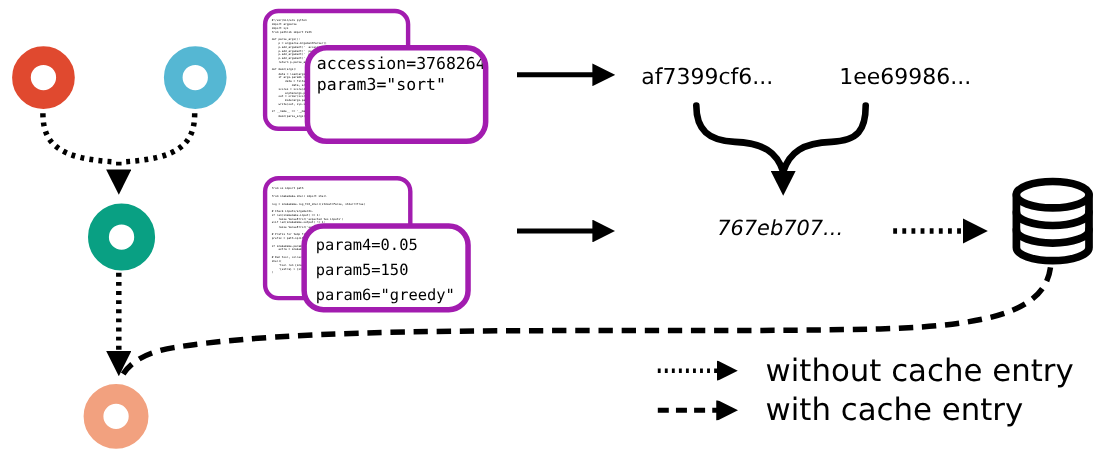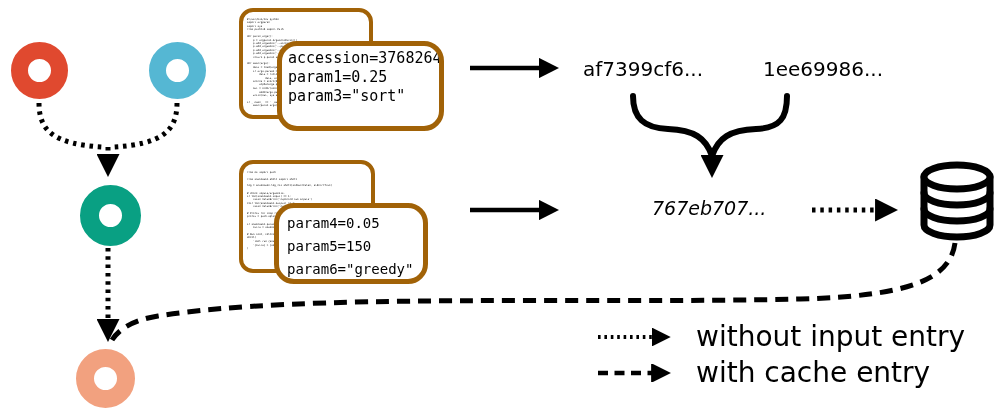--- a/index.html
+++ b/index.html
@@ -8,21 +8,21 @@
     font-family:"DejaVu Sans",sans-serif;color:#000;
   }
   .layer{position:absolute;left:0;top:0;width:1000px;height:416px;z-index:1;}
   
   .node{position:absolute;border-radius:50%;background:#fff;box-sizing:border-box;border-style:solid;z-index:2;}
   .n-red{left:11px;top:42px;width:57px;height:57px;border-width:17px;}
   .n-blue{left:149px;top:42px;width:57px;height:57px;border-width:17px;}
   .n-green{left:80px;top:185px;width:61px;height:61px;border-width:19px;}
   .n-salmon{left:76px;top:349px;width:59px;height:59px;border-width:18px;}
   
-  .card{position:absolute;background:#fff;border:4px solid #a16207;border-radius:14px;box-sizing:border-box;z-index:3;overflow:hidden;}
+  .card{position:absolute;background:#fff;border:4px solid #a21caf;border-radius:14px;box-sizing:border-box;z-index:3;overflow:hidden;}
   .card.front{border-width:5px;border-radius:20px;z-index:4;}
   .c-top-back{left:239px;top:8px;width:134px;height:111px;padding:5px 4px;}
   .c-top-front{left:277px;top:41px;width:167px;height:90px;padding:3px 4px 3px 6px;}
   .c-mid-back{left:239px;top:160px;width:136px;height:113px;padding:6px 4px;}
   .c-mid-front{left:274px;top:203px;width:154px;height:81px;padding:4px 4px 4px 8px;}
   .microcode{
     font-family:"DejaVu Sans Mono",monospace;font-size:6px;line-height:1.38;
     white-space:pre;transform:scale(0.42);transform-origin:0 0;width:238%;color:#000;
   }
   .mono-lines{font-family:"DejaVu Sans Mono",monospace;color:#000;}
@@ -106,21 +106,20 @@
     out = order(scores,
         mode=args.param3)
     write(out, sys.stdout)
 
 if __name__ == '__main__':
     main(parse_args())</div>
   </div>
   <div class="card front c-top-front">
     <div class="mono-lines">
       <div>accession=3768264</div>
-      <div>param1=0.25</div>
       <div>param3="sort"</div>
     </div>
   </div>
 
   <div class="card c-mid-back">
     <div class="microcode">from os import path
 
 from snakemake.shell import shell
 
 log = snakemake.log_fmt_shell(stdout=False, stderr=True)
@@ -157,21 +156,21 @@
 
   <div class="legend-row lg-1">
     <svg class="legend-sample" width="92" height="18" viewBox="0 0 92 18">
       <defs>
         <marker id="ah1" viewBox="0 0 10 10" refX="6.5" refY="5" markerWidth="4.8" markerHeight="4.8" orient="auto" markerUnits="strokeWidth">
             <path d="M0,0 L10,5 L0,10 Z" fill="#000"></path>
           </marker>
       </defs>
       <path d="M 2,9 L 68,9" fill="none" stroke="#000" stroke-width="4" stroke-dasharray="2.6 3.8" marker-end="url(#ah1)"></path>
     </svg>
-    <span class="legend-label">without input entry</span>
+    <span class="legend-label">without cache entry</span>
   </div>
   <div class="legend-row lg-2">
     <svg class="legend-sample" width="92" height="18" viewBox="0 0 92 18">
       <defs>
         <marker id="ah2" viewBox="0 0 10 10" refX="6.5" refY="5" markerWidth="4.4" markerHeight="4.4" orient="auto" markerUnits="strokeWidth">
             <path d="M0,0 L10,5 L0,10 Z" fill="#000"></path>
           </marker>
       </defs>
       <path d="M 2,9 L 68,9" fill="none" stroke="#000" stroke-width="4.5" stroke-dasharray="10 6.5" marker-end="url(#ah2)"></path>
     </svg>

